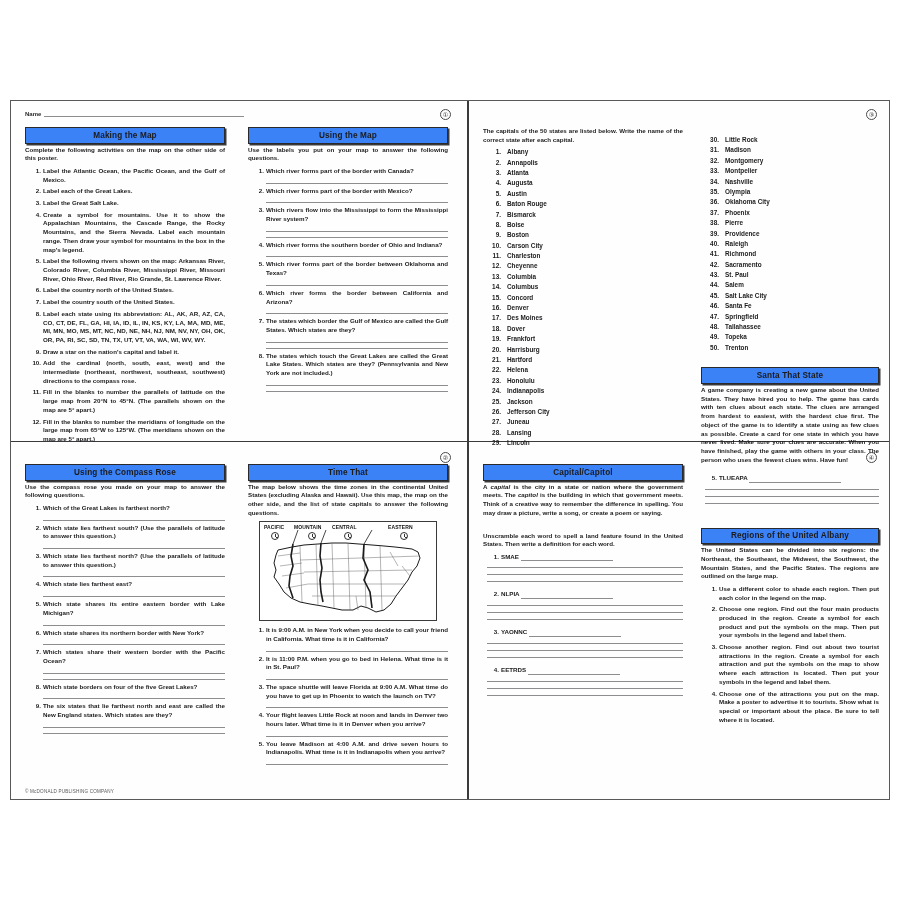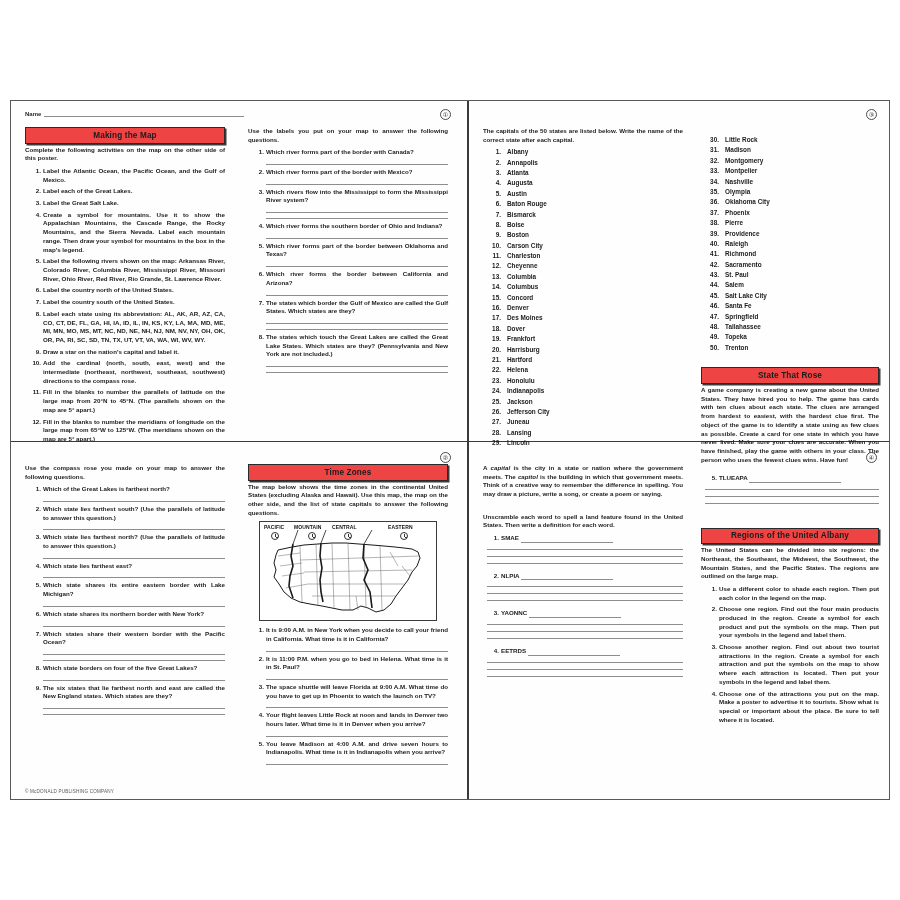--- a/index.html
+++ b/index.html
@@ -35,21 +35,21 @@
   #q1 { left: 0;     top: 0;     width: 456px; height: 340px; }
   #q2 { left: 0;     top: 341px; width: 456px; height: 359px; }
   #q3 { left: 458px; top: 0;     width: 422px; height: 340px; }
   #q4 { left: 458px; top: 341px; width: 422px; height: 359px; }
 
   .col { position: absolute; top: 0; }
 
   
   .sec-title {
     border: 1.5px solid #2a2a2c;
-    background: #ef4444;
+    background: #3b82f6;
     box-shadow: 1.5px 1.5px 0 #3a3a3c;
     text-align: center;
     font-size: 8.2px;
     font-weight: bold;
     color: #1b1b1d;
     padding: 2.6px 0 3.2px 0;
     letter-spacing: .15px;
     margin-bottom: 2px;
   }
   .intro {
@@ -229,20 +229,21 @@
           <li><span class="num">7.</span><span>Label the country south of the United States.</span></li>
           <li><span class="num">8.</span><span>Label each state using its abbreviation: AL, AK, AR, AZ, CA, CO, CT, DE, FL, GA, HI, IA, ID, IL, IN, KS, KY, LA, MA, MD, ME, MI, MN, MO, MS, MT, NC, ND, NE, NH, NJ, NM, NV, NY, OH, OK, OR, PA, RI, SC, SD, TN, TX, UT, VT, VA, WA, WI, WV, WY.</span></li>
           <li><span class="num">9.</span><span>Draw a star on the nation's capital and label it.</span></li>
           <li><span class="num">10.</span><span>Add the cardinal (north, south, east, west) and the intermediate (northeast, northwest, southeast, southwest) directions to the compass rose.</span></li>
           <li><span class="num">11.</span><span>Fill in the blanks to number the parallels of latitude on the large map from 20°N to 45°N. (The parallels shown on the map are 5° apart.)</span></li>
           <li><span class="num">12.</span><span>Fill in the blanks to number the meridians of longitude on the large map from 65°W to 125°W. (The meridians shown on the map are 5° apart.)</span></li>
         </ol>
     </div>
 
     <div class="col" style="left:237px; top:26px; width:200px;">
+      <div class="sec-title">Using the Map</div>
       <div class="intro">Use the labels you put on your map to answer the following questions.</div>
       <ol class="qlist" id="utm-list">
           <li><span class="num">1.</span><span>Which river forms part of the border with Canada?</span><div class="ans-line"></div></li>
           <li><span class="num">2.</span><span>Which river forms part of the border with Mexico?</span><div class="ans-line"></div></li>
           <li><span class="num">3.</span><span>Which rivers flow into the Mississippi to form the Mississippi River system?</span><div class="ans-line"></div><div class="ans-line tight"></div></li>
           <li><span class="num">4.</span><span>Which river forms the southern border of Ohio and Indiana?</span><div class="ans-line"></div></li>
           <li><span class="num">5.</span><span>Which river forms part of the border between Oklahoma and Texas?</span><div class="ans-line"></div></li>
           <li><span class="num">6.</span><span>Which river forms the border between California and Arizona?</span><div class="ans-line"></div></li>
           <li><span class="num">7.</span><span>The states which border the Gulf of Mexico are called the Gulf States. Which states are they?</span><div class="ans-line"></div><div class="ans-line tight"></div></li>
           <li><span class="num">8.</span><span>The states which touch the Great Lakes are called the Great Lake States. Which states are they? (Pennsylvania and New York are not included.)</span><div class="ans-line"></div><div class="ans-line tight"></div></li>
@@ -311,46 +312,47 @@
             <li><span class="cnum">44.</span><span class="cname">Salem</span><span class="crule"></span></li>
             <li><span class="cnum">45.</span><span class="cname">Salt Lake City</span><span class="crule"></span></li>
             <li><span class="cnum">46.</span><span class="cname">Santa Fe</span><span class="crule"></span></li>
             <li><span class="cnum">47.</span><span class="cname">Springfield</span><span class="crule"></span></li>
             <li><span class="cnum">48.</span><span class="cname">Tallahassee</span><span class="crule"></span></li>
             <li><span class="cnum">49.</span><span class="cname">Topeka</span><span class="crule"></span></li>
             <li><span class="cnum">50.</span><span class="cname">Trenton</span><span class="crule"></span></li>
           </ol>
         </div>
       <div style="height:13px;"></div>
-      <div class="sec-title">State That Rose</div>
+      <div class="sec-title">Santa That State</div>
       <div class="body-plain">A game company is creating a new game about the United States. They have hired you to help. The game has cards with ten clues about each state. The clues are arranged from hardest to easiest, with the hardest clue first. The object of the game is to identify a state using as few clues as possible. Create a card for one state in which you have never lived. Make sure your clues are accurate. When you have finished, play the game with others in your class. The person who uses the fewest clues wins. Have fun!</div>
     </div>
   </div>
 
   <div class="quad" id="q2">
 
     <div class="pagenum" style="right: 16px; top: 10px;">②</div>
 
     <div class="col" style="left:14px; top:22px; width:200px;">
+      <div class="sec-title">Using the Compass Rose</div>
       <div class="intro">Use the compass rose you made on your map to answer the following questions.</div>
       <ol class="qlist" id="cr-list">
           <li><span class="num">1.</span><span>Which of the Great Lakes is farthest north?</span><div class="ans-line"></div></li>
           <li><span class="num">2.</span><span>Which state lies farthest south? (Use the parallels of latitude to answer this question.)</span><div class="ans-line"></div></li>
           <li><span class="num">3.</span><span>Which state lies farthest north? (Use the parallels of latitude to answer this question.)</span><div class="ans-line"></div></li>
           <li><span class="num">4.</span><span>Which state lies farthest east?</span><div class="ans-line"></div></li>
           <li><span class="num">5.</span><span>Which state shares its entire eastern border with Lake Michigan?</span><div class="ans-line"></div></li>
           <li><span class="num">6.</span><span>Which state shares its northern border with New York?</span><div class="ans-line"></div></li>
           <li><span class="num">7.</span><span>Which states share their western border with the Pacific Ocean?</span><div class="ans-line"></div><div class="ans-line tight"></div></li>
           <li><span class="num">8.</span><span>Which state borders on four of the five Great Lakes?</span><div class="ans-line"></div></li>
           <li><span class="num">9.</span><span>The six states that lie farthest north and east are called the New England states. Which states are they?</span><div class="ans-line"></div><div class="ans-line tight"></div></li>
         </ol>
     </div>
 
     <div class="col" style="left:237px; top:22px; width:200px;">
-      <div class="sec-title">Time Zones</div>
+      <div class="sec-title">Time That</div>
       <div class="intro">The map below shows the time zones in the continental United States (excluding Alaska and Hawaii). Use this map, the map on the other side, and the list of state capitals to answer the following questions.</div>
 
       <div class="tzmap">
         <svg viewBox="0 0 178 100" width="178" height="100">
 
           <path d="M18 28 L16 33 L14 41 L16 48 L14 55 L19 62 L24 70 L31 76 L40 80 L50 82 L62 84 L72 86 L82 88 L93 88 L101 84 L108 86 L116 90 L124 88 L131 82 L136 74 L142 66 L148 58 L152 50 L157 44 L160 36 L158 30 L152 27 L144 26 L135 25 L124 24 L112 23 L99 22 L86 21 L72 21 L58 22 L44 23 L32 25 Z" fill="#ffffff" stroke="#1b1b1d" stroke-width="1"></path>
 
           <g stroke="#6b6b6e" stroke-width="0.5" fill="none">
             <path d="M18 34 L40 31 M20 44 L42 41 M22 54 L44 51 M26 66 L48 62"></path>
             <path d="M40 24 L42 80 M56 22 L58 84 M72 21 L74 86 M88 21 L90 88 M104 22 L106 86 M120 24 L122 88"></path>
@@ -388,20 +390,21 @@
     </div>
 
     <div class="copyright">© McDONALD PUBLISHING COMPANY</div>
   </div>
 
   <div class="quad" id="q4">
 
     <div class="pagenum" style="right: 14px; top: 10px;">④</div>
 
     <div class="col" style="left:14px; top:22px; width:200px;">
+      <div class="sec-title">Capital/Capitol</div>
       <div class="body-plain"><span>A </span><em>capital</em><span> is the city in a state or nation where the government meets. The </span><em>capitol</em><span> is the building in which that government meets. Think of a creative way to remember the difference in spelling. You may draw a picture, write a song, or create a poem or saying.</span></div>
 
       <div style="height:14px;"></div>
       <div class="intro">Unscramble each word to spell a land feature found in the United States. Then write a definition for each word.</div>
       <ol class="qlist" id="ana-list-left">
           <li style="margin-bottom: 8px;"><span class="num">1.</span><span>SMAE  </span><span class="anagram-line" style="width: 92px;"></span><div class="ans-line tight" style="margin-top: 6px; margin-left: -14px;"></div><div class="ans-line tight" style="margin-top: 6px; margin-left: -14px;"></div><div class="ans-line tight" style="margin-top: 6px; margin-left: -14px;"></div></li>
           <li style="margin-bottom: 8px;"><span class="num">2.</span><span>NLPIA  </span><span class="anagram-line" style="width: 92px;"></span><div class="ans-line tight" style="margin-top: 6px; margin-left: -14px;"></div><div class="ans-line tight" style="margin-top: 6px; margin-left: -14px;"></div><div class="ans-line tight" style="margin-top: 6px; margin-left: -14px;"></div></li>
           <li style="margin-bottom: 8px;"><span class="num">3.</span><span>YAONNC  </span><span class="anagram-line" style="width: 92px;"></span><div class="ans-line tight" style="margin-top: 6px; margin-left: -14px;"></div><div class="ans-line tight" style="margin-top: 6px; margin-left: -14px;"></div><div class="ans-line tight" style="margin-top: 6px; margin-left: -14px;"></div></li>
           <li style="margin-bottom: 8px;"><span class="num">4.</span><span>EETRDS  </span><span class="anagram-line" style="width: 92px;"></span><div class="ans-line tight" style="margin-top: 6px; margin-left: -14px;"></div><div class="ans-line tight" style="margin-top: 6px; margin-left: -14px;"></div><div class="ans-line tight" style="margin-top: 6px; margin-left: -14px;"></div></li>
         </ol>

